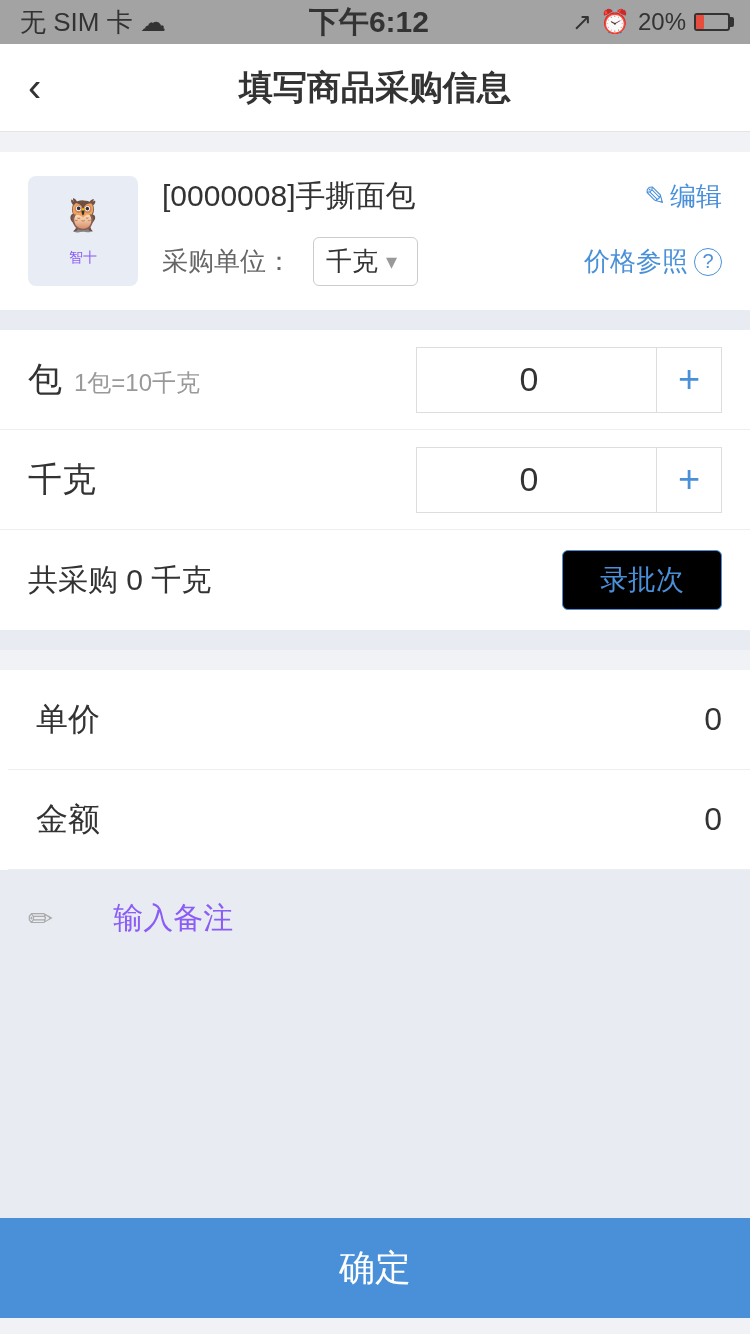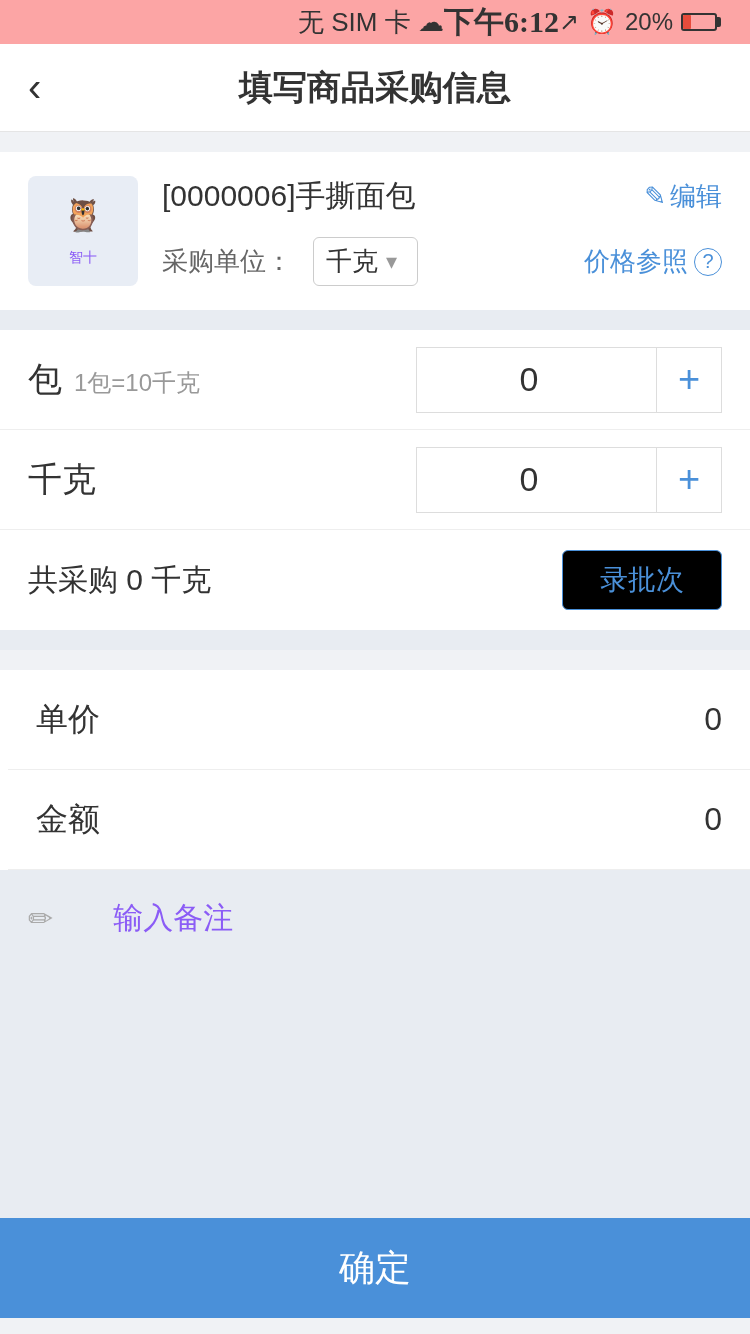--- a/index.html
+++ b/index.html
@@ -9,38 +9,37 @@
       min-height: 1334px;
       font-family: -apple-system, "PingFang SC", "Helvetica Neue", sans-serif;
       background: #f0f2f5;
       color: #333;
     }
 
     
     .status-bar {
       width: 750px;
       height: 44px;
-      background: #fca5a5;
-      display: flex;
-      align-items: center;
-      justify-content: flex-end;
-      padding: 0 33px;
+      background: #a3a3a3;
+      display: flex;
+      align-items: center;
+      justify-content: space-between;
+      padding: 0 20px;
       font-size: 28px;
       font-weight: 500;
     }
     .status-left {
       display: flex;
       align-items: center;
       gap: 8px;
       font-size: 26px;
     }
     .status-center {
       font-size: 30px;
       font-weight: 600;
-      font-family: Liberation Serif, serif;
     }
     .status-right {
       display: flex;
       align-items: center;
       gap: 8px;
       font-size: 24px;
     }
 
     
     .nav-bar {
@@ -326,21 +325,21 @@
 
   <div class="product-card">
     <div class="product-thumb">
       <div class="product-thumb-logo">
         <div style="font-size:32px;">🦉</div>
         <div style="font-size:14px;margin-top:15px;color:#8b5cf6;">智十</div>
       </div>
     </div>
     <div class="product-info">
       <div class="product-name-row">
-        <div class="product-name">[0000006]手撕面包</div>
+        <div class="product-name">[0000008]手撕面包</div>
         <div class="edit-btn">
           <span>✎</span>
           <span>编辑</span>
         </div>
       </div>
       <div class="product-unit-row">
         <div style="display:flex;align-items:center;gap:21px;">
           <span class="unit-label">采购单位：</span>
           <div class="unit-select">
             <span>千克</span>

